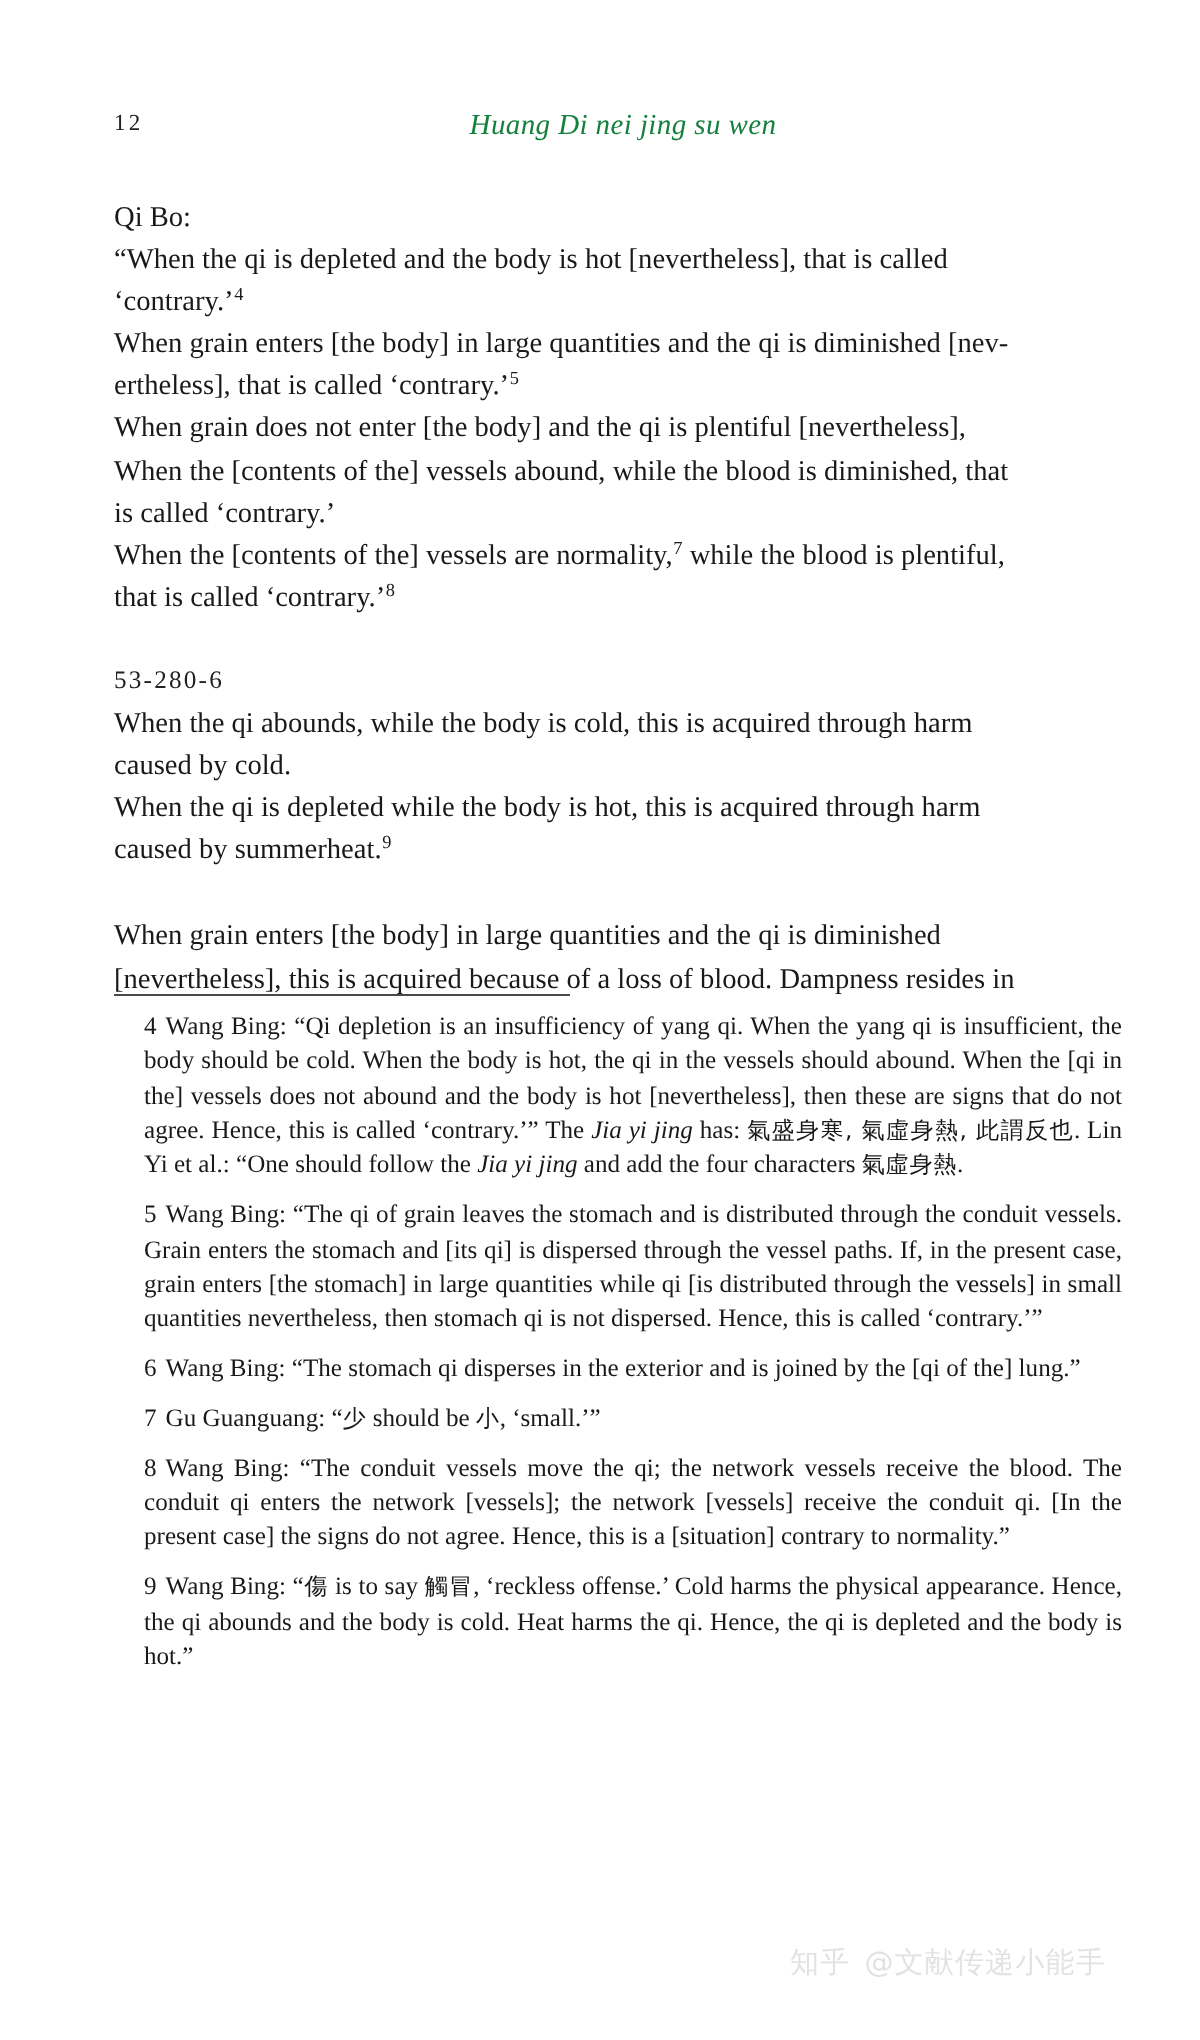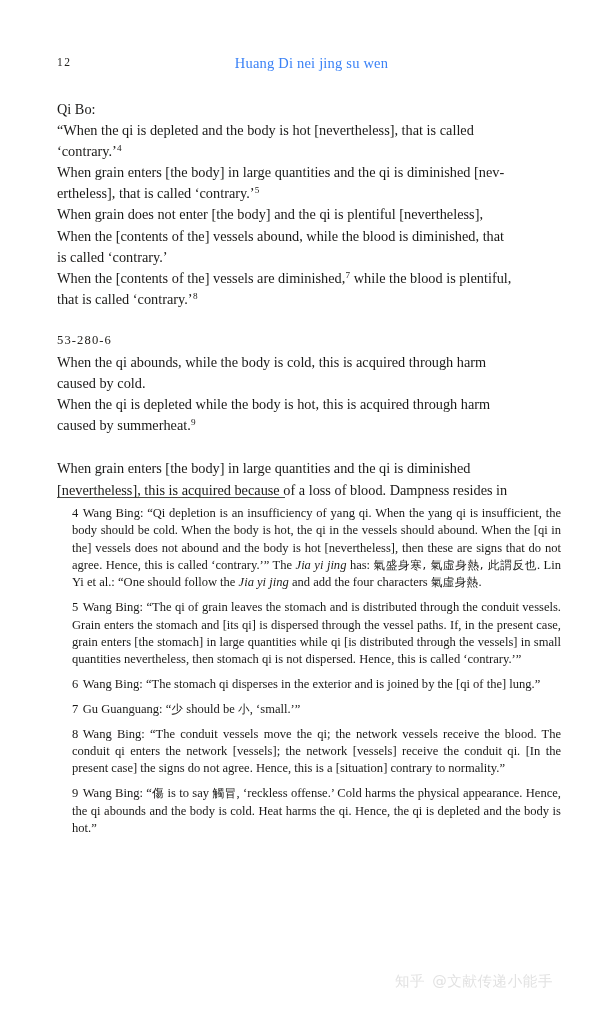--- a/index.html
+++ b/index.html
@@ -38,23 +38,24 @@
     font-size: 11.5px;
     letter-spacing: 1.6px;
     color: #23221f;
   }
   .head-title {
     position: absolute;
     left: 0;
     right: 0;
     top: -1px;
     text-align: center;
+    font-style: italic;
     font-size: 14.5px;
     letter-spacing: 0.2px;
-    color: #3b82f6;
+    color: #15803d;
     padding-left: 20px;
   }
 
   
   .body-block {
     position: absolute;
     left: 57px;
     top: 99px;
     width: 489px;
   }
@@ -148,21 +149,21 @@
 
     <p class="body-para">
       <span class="speaker ln">Qi Bo:</span>
       <span class="ln">“When the qi is depleted and the body is hot [nevertheless], that is called</span>
       <span class="ln"><span>‘contrary.’</span><sup class="fn">4</sup></span>
       <span class="ln">When grain enters [the body] in large quantities and the qi is diminished [nev-</span>
       <span class="ln"><span>ertheless], that is called ‘contrary.’</span><sup class="fn">5</sup></span>
       <span class="ln">When grain does not enter [the body] and the qi is plentiful [nevertheless],</span>
       <span class="ln">When the [contents of the] vessels abound, while the blood is diminished, that</span>
       <span class="ln">is called ‘contrary.’</span>
-      <span class="ln"><span>When the [contents of the] vessels are diminished,</span><sup class="fn">7</sup><span> while the blood is plentiful,</span></span>
+      <span class="ln"><span>When the [contents of the] vessels are normality,</span><sup class="fn">7</sup><span> while the blood is plentiful,</span></span>
       <span class="ln"><span>that is called ‘contrary.’</span><sup class="fn">8</sup></span>
     </p>
 
     <div class="gap-lg"></div>
 
     <p class="body-para">
       <span class="section-num">53-280-6</span>
       <span class="ln">When the qi abounds, while the body is cold, this is acquired through harm</span>
       <span class="ln">caused by cold.</span>
       <span class="ln">When the qi is depleted while the body is hot, this is acquired through harm</span>

